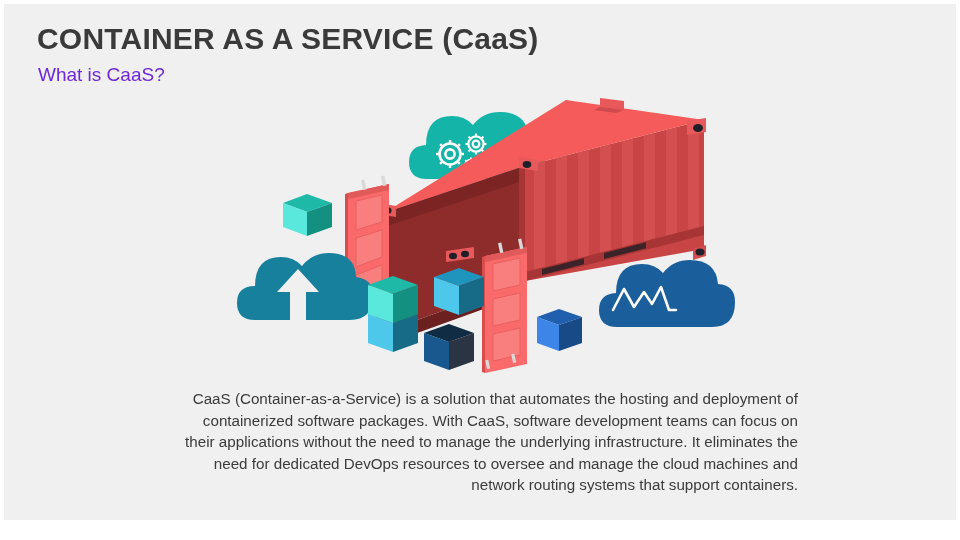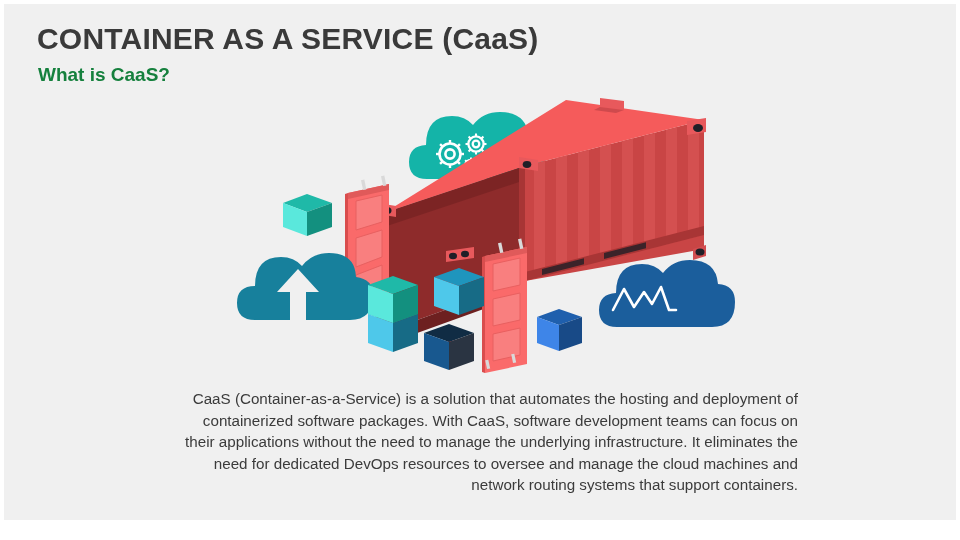--- a/index.html
+++ b/index.html
@@ -19,22 +19,22 @@
   }
   #title{
     position:absolute;left:33px;top:18px;
     font-size:30px;font-weight:bold;
     color:#3a3a3a;
     letter-spacing:0.2px;
     white-space:nowrap;
   }
   #subtitle{
     position:absolute;left:34px;top:60px;
-    font-size:19px;font-weight:bold;
-    color:#15803d;
+    font-size:19px;font-weight:normal;
+    color:#6d28d9;
     white-space:nowrap;
   }
   #body-text{
     position:absolute;left:168px;top:384px;
     width:626px;
     text-align:right;
     font-size:15.2px;
     line-height:21.5px;
     color:#3b3b3b;
   }

